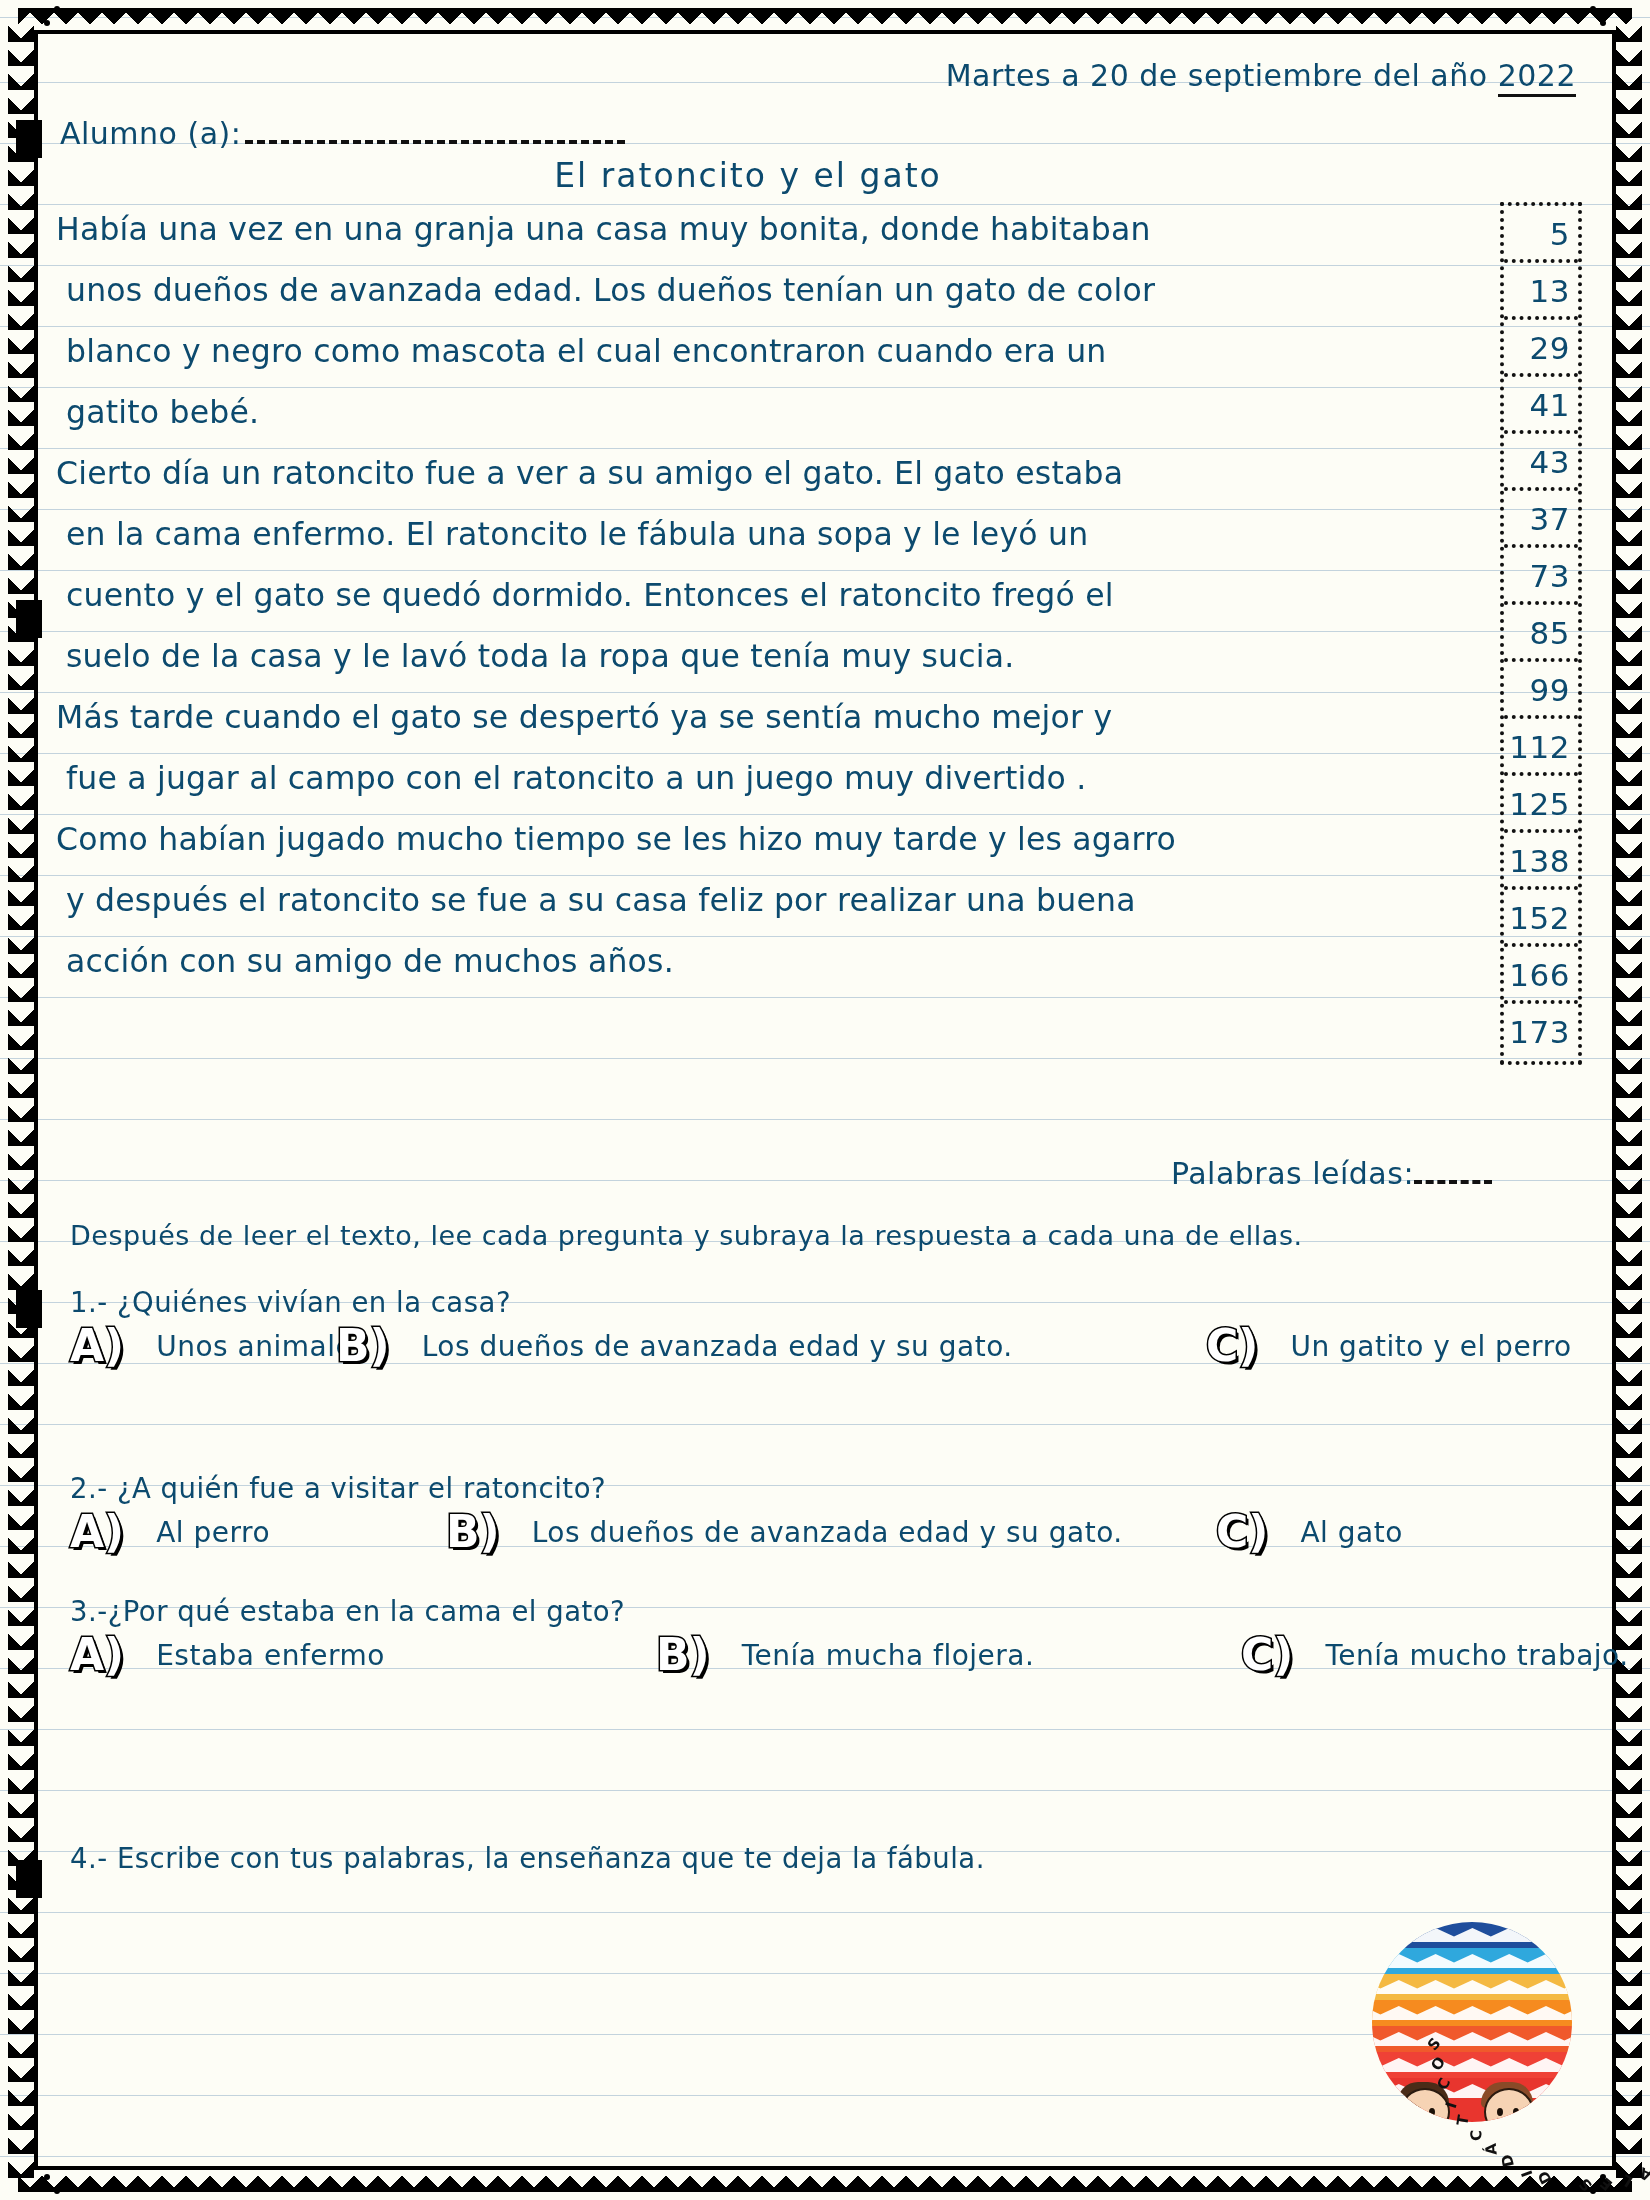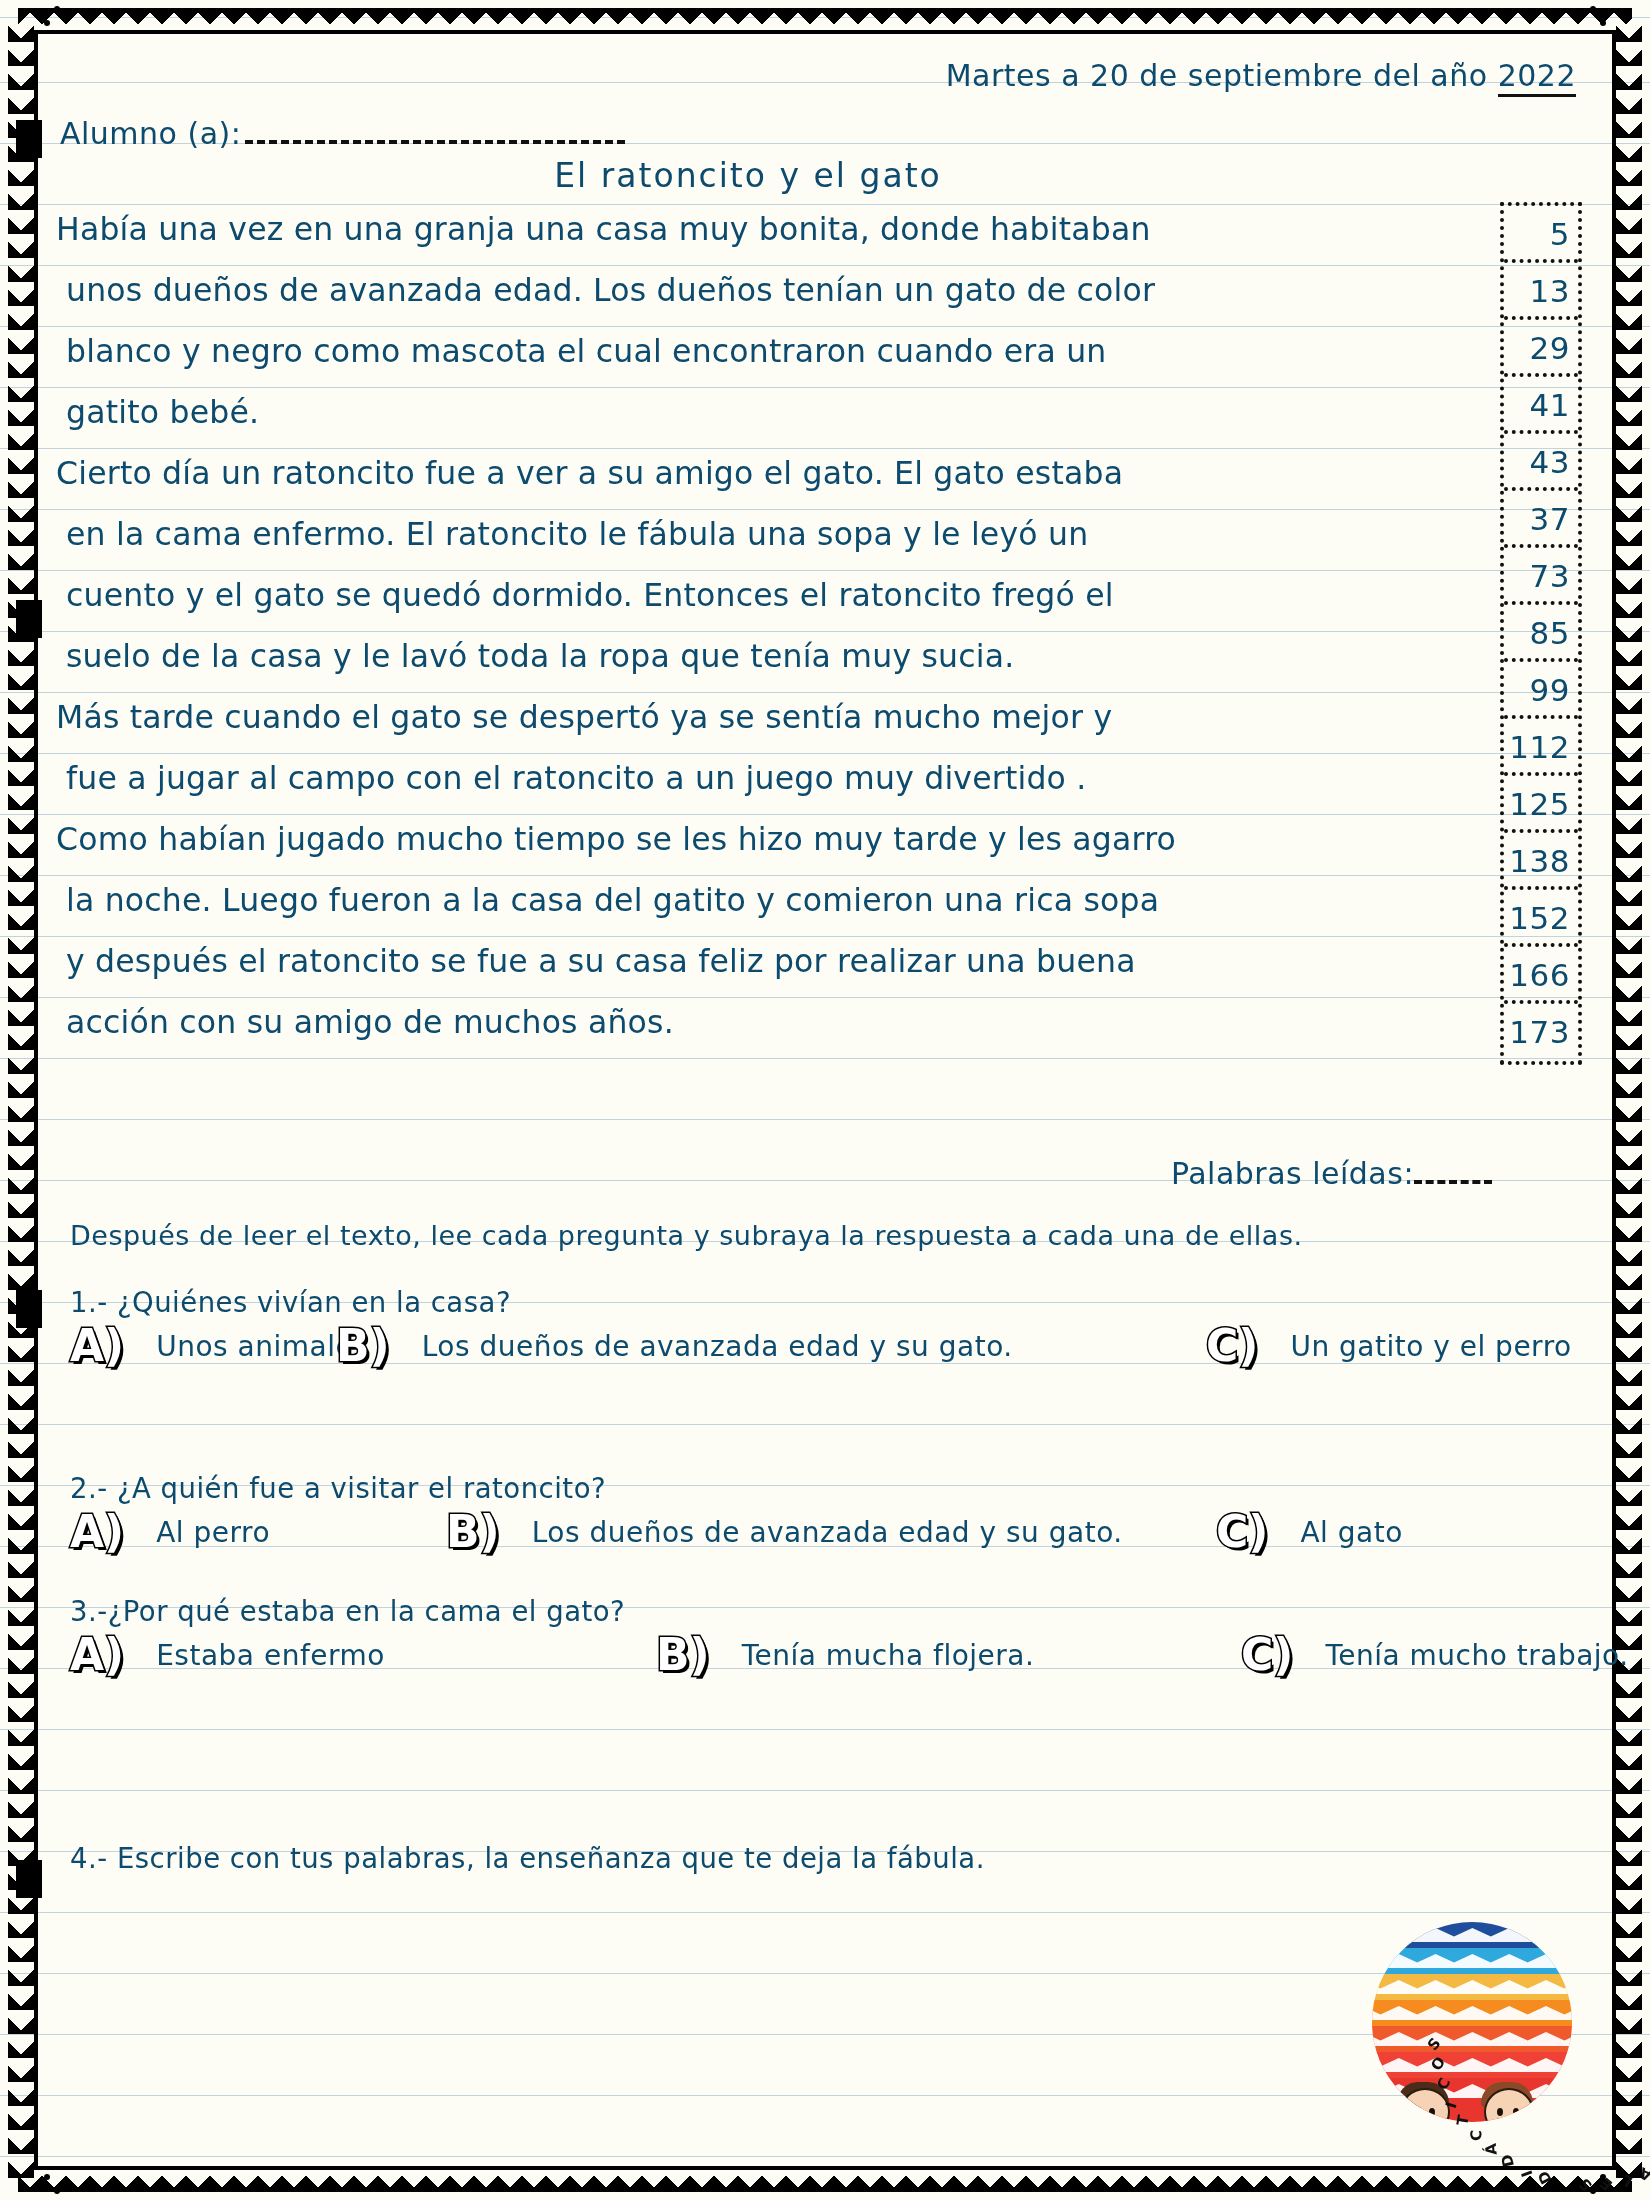--- a/index.html
+++ b/index.html
@@ -398,21 +398,20 @@
         <div class="story-line indent">unos dueños de avanzada edad. Los dueños tenían un gato de color</div>
         <div class="story-line indent">blanco y negro como mascota el cual encontraron cuando era un</div>
         <div class="story-line indent">gatito bebé.</div>
         <div class="story-line">Cierto día un ratoncito fue a ver a su amigo el gato. El gato estaba</div>
         <div class="story-line indent">en la cama enfermo. El ratoncito le fábula una sopa y le leyó un</div>
         <div class="story-line indent">cuento y el gato se quedó dormido. Entonces el ratoncito fregó el</div>
         <div class="story-line indent">suelo de la casa y le lavó toda la ropa que tenía muy sucia.</div>
         <div class="story-line">Más tarde cuando el gato se despertó ya se sentía mucho mejor y</div>
         <div class="story-line indent">fue  a jugar al campo  con el ratoncito a un juego muy divertido .</div>
         <div class="story-line">Como habían jugado mucho tiempo se les hizo muy tarde y les agarro</div>
-        <div class="story-line indent">la noche. Luego fueron a la casa del gatito y comieron una rica sopa</div>
         <div class="story-line indent">y después el ratoncito se fue a su casa feliz por realizar una buena</div>
         <div class="story-line indent">acción con su amigo de muchos años.</div>
       </div>
 
     <div class="wordcount hand" id="wordcount-container">
         <div class="wc-cell">5</div>
         <div class="wc-cell">13</div>
         <div class="wc-cell">29</div>
         <div class="wc-cell">41</div>
         <div class="wc-cell">43</div>

